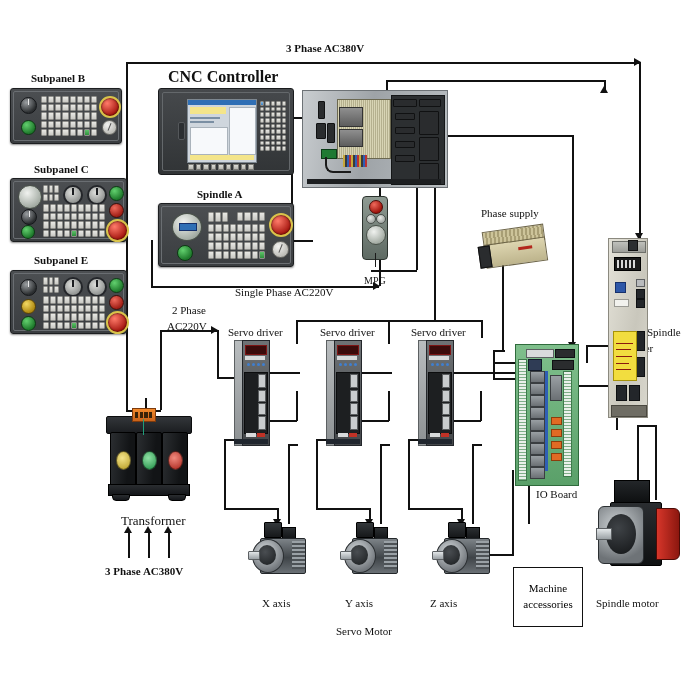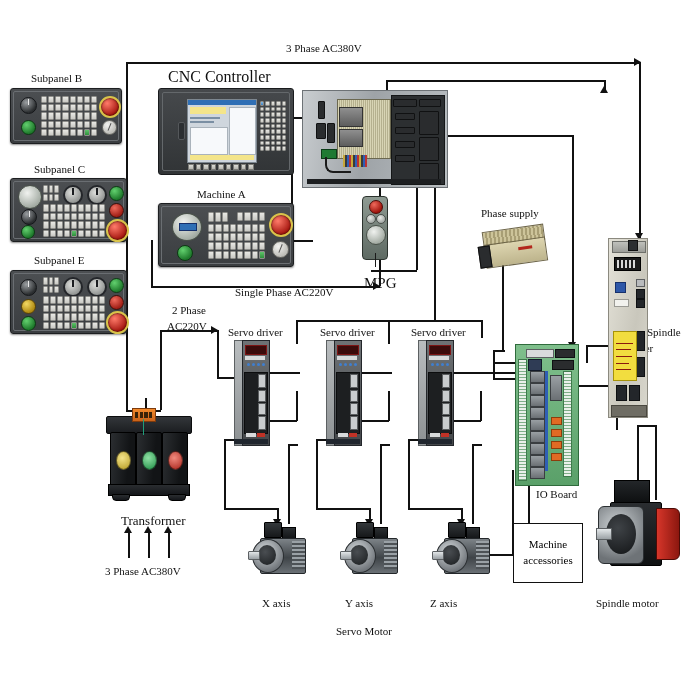--- a/index.html
+++ b/index.html
@@ -2,21 +2,21 @@
 <html><head>
 <meta charset="utf-8">
 <style>
   html,body{margin:0;padding:0;background:#fff;}
   body{width:700px;height:700px;overflow:hidden;
        font-family:"Liberation Serif",serif;color:#000;}
   #stage{position:relative;width:700px;height:700px;background:#ffffff;}
 
   .lbl{position:absolute;white-space:nowrap;font-family:"Liberation Serif",serif;
        color:#111;letter-spacing:0px;}
-  .lbl.b{font-weight:normal;}
+  .lbl.b{font-weight:bold;}
 
   
   .panel{position:absolute;background:linear-gradient(#4c4f52,#3a3d40);
          border:1px solid #1d1f21;border-radius:3px;box-shadow:0 1px 2px rgba(0,0,0,.45);}
   .panel .screws{position:absolute;inset:2px;border:1px solid #6a6e72;border-radius:2px;}
   .keypad{position:absolute;display:grid;gap:1px;}
   .keypad i{background:linear-gradient(#e8e8e4,#c9c9c4);border:1px solid #8e8e8a;border-radius:1px;display:block;}
   .keypad i.g{background:linear-gradient(#5fc36a,#2f8f3c);}
   .keypad i.blu{background:linear-gradient(#7fb9e8,#3f7fc0);}
   .knob{position:absolute;border-radius:50%;
@@ -135,21 +135,21 @@
   .spm .box{position:absolute;background:linear-gradient(#232629,#0d0f10);border:1px solid #000;}
 
   
   .mpg{position:absolute;background:linear-gradient(#8e9a92,#5e6a63);border:1px solid #2c332e;border-radius:4px;}
   .mpg .estp{position:absolute;border-radius:50%;background:radial-gradient(circle at 35% 30%,#ef6a5c,#9e130b 72%);border:1px solid #4d0a06;}
   .mpg .sw{position:absolute;border-radius:50%;background:radial-gradient(circle at 40% 35%,#e9eae7,#9fa5a1 75%);border:1px solid #4a504c;}
   .mpg .cord{position:absolute;width:1px;background:#1a1a1a;}
 
   
   .boxframe{position:absolute;border:1.5px solid #111;background:#fff;
-            display:flex;align-items:center;justify-content:center;text-align:left;}
+            display:flex;align-items:center;justify-content:center;text-align:left;margin-top:44px;}
 
   
   .w{position:absolute;background:#111;}
   .wh{height:1.6px;}
   .wv{width:1.6px;}
   .arrow{position:absolute;width:0;height:0;}
   .ar-r{border-top:4px solid transparent;border-bottom:4px solid transparent;border-left:7px solid #111;}
   .ar-l{border-top:4px solid transparent;border-bottom:4px solid transparent;border-right:7px solid #111;}
   .ar-d{border-left:4px solid transparent;border-right:4px solid transparent;border-top:7px solid #111;}
   .ar-u{border-left:4px solid transparent;border-right:4px solid transparent;border-bottom:7px solid #111;}
@@ -158,23 +158,23 @@
 <body>
 
 <div id="stage">
 
   <div class="lbl b" style="left:286px;top:42px;font-size:11px;">3 Phase AC380V</div>
   <div class="lbl b" style="left:168px;top:68px;font-size:16px;">CNC Controller</div>
 
   <div class="lbl b" style="left:31px;top:72px;font-size:11px;">Subpanel B</div>
   <div class="lbl b" style="left:34px;top:163px;font-size:11px;">Subpanel C</div>
   <div class="lbl b" style="left:34px;top:254px;font-size:11px;">Subpanel E</div>
-  <div class="lbl b" style="left:197px;top:188px;font-size:11px;">Machine A</div>
-
-  <div class="lbl" style="left:364px;top:275px;font-size:15px;">MPG</div>
+  <div class="lbl b" style="left:197px;top:188px;font-size:11px;">Spindle A</div>
+
+  <div class="lbl" style="left:364px;top:275px;font-size:10px;">MPG</div>
   <div class="lbl" style="left:235px;top:286px;font-size:11px;">Single Phase AC220V</div>
   <div class="lbl" style="left:172px;top:304px;font-size:11px;">2 Phase</div>
   <div class="lbl" style="left:167px;top:320px;font-size:11px;">AC220V</div>
 
   <div class="lbl" style="left:228px;top:326px;font-size:11px;">Servo driver</div>
   <div class="lbl" style="left:320px;top:326px;font-size:11px;">Servo driver</div>
   <div class="lbl" style="left:411px;top:326px;font-size:11px;">Servo driver</div>
 
   <div class="lbl" style="left:481px;top:207px;font-size:11px;">Phase supply</div>
   <div class="lbl" style="left:647px;top:326px;font-size:11px;">Spindle</div>

